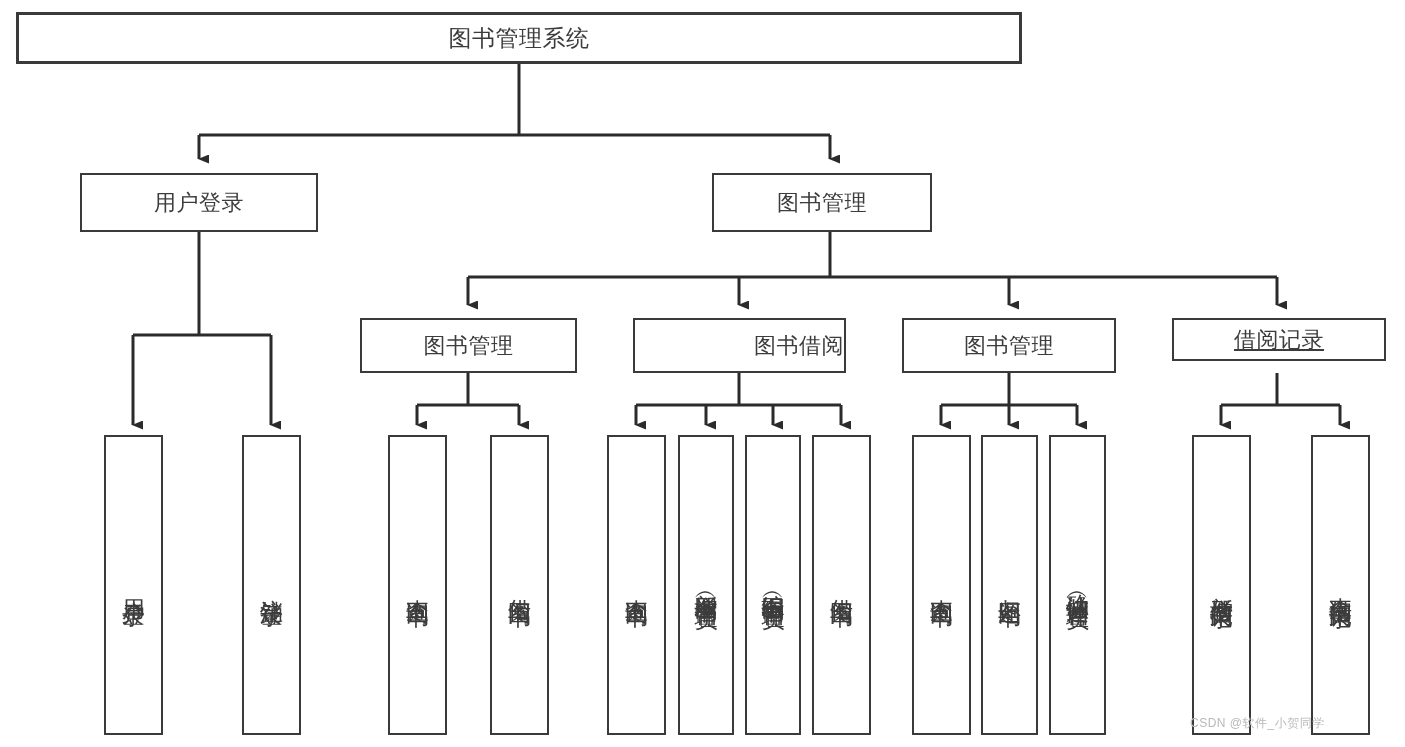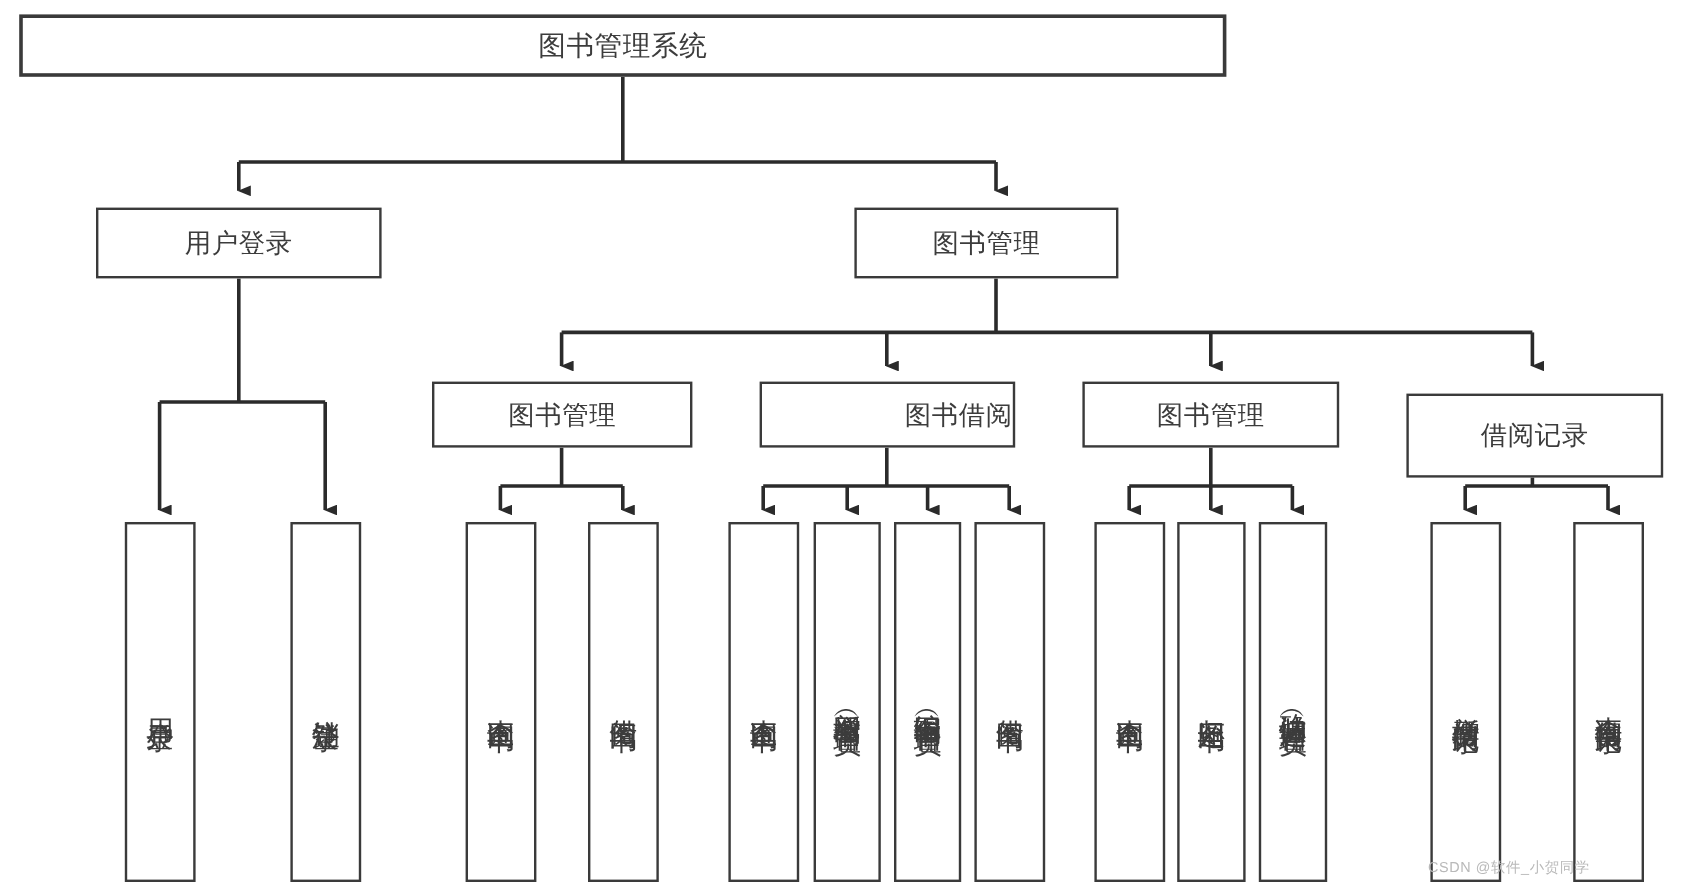--- a/index.html
+++ b/index.html
@@ -149,21 +149,21 @@
   </div>
 
   <div class="node h" style="left:633px; top:318px; width:213px; height:55px;justify-content:flex-end;">
     <span class="node-label">图书借阅</span>
   </div>
 
   <div class="node h" style="left:902px; top:318px; width:214px; height:55px;">
     <span class="node-label">图书管理</span>
   </div>
 
-  <div class="node h" style="left:1172px; top:328px; width:214px; height:70px;">
+  <div class="node h" style="left:1172px; top:318px; width:214px; height:43px;text-decoration:underline;">
     <span class="node-label">借阅记录</span>
   </div>
 
   <div class="node v" style="left:104px; top:435px; width:59px; height:300px;">
     <span class="node-label">用户登录</span>
   </div>
 
   <div class="node v" style="left:242px; top:435px; width:59px; height:300px;">
     <span class="node-label">注销登录</span>
   </div>

